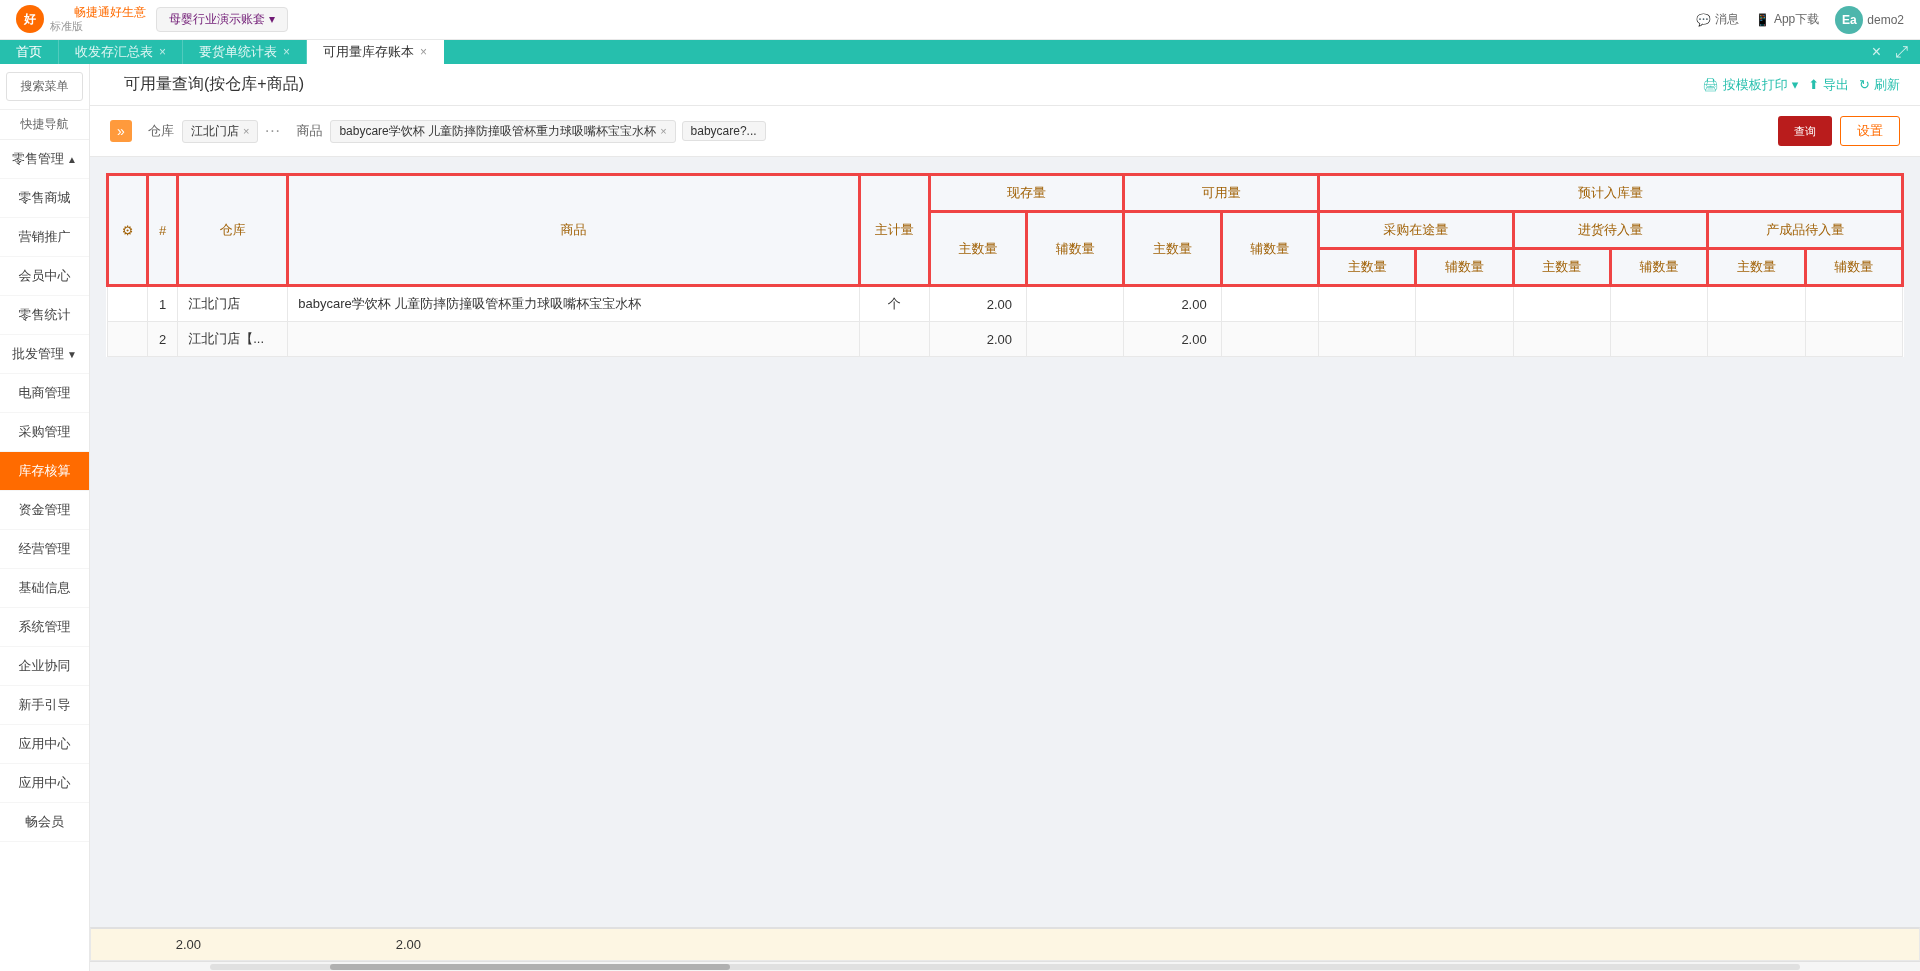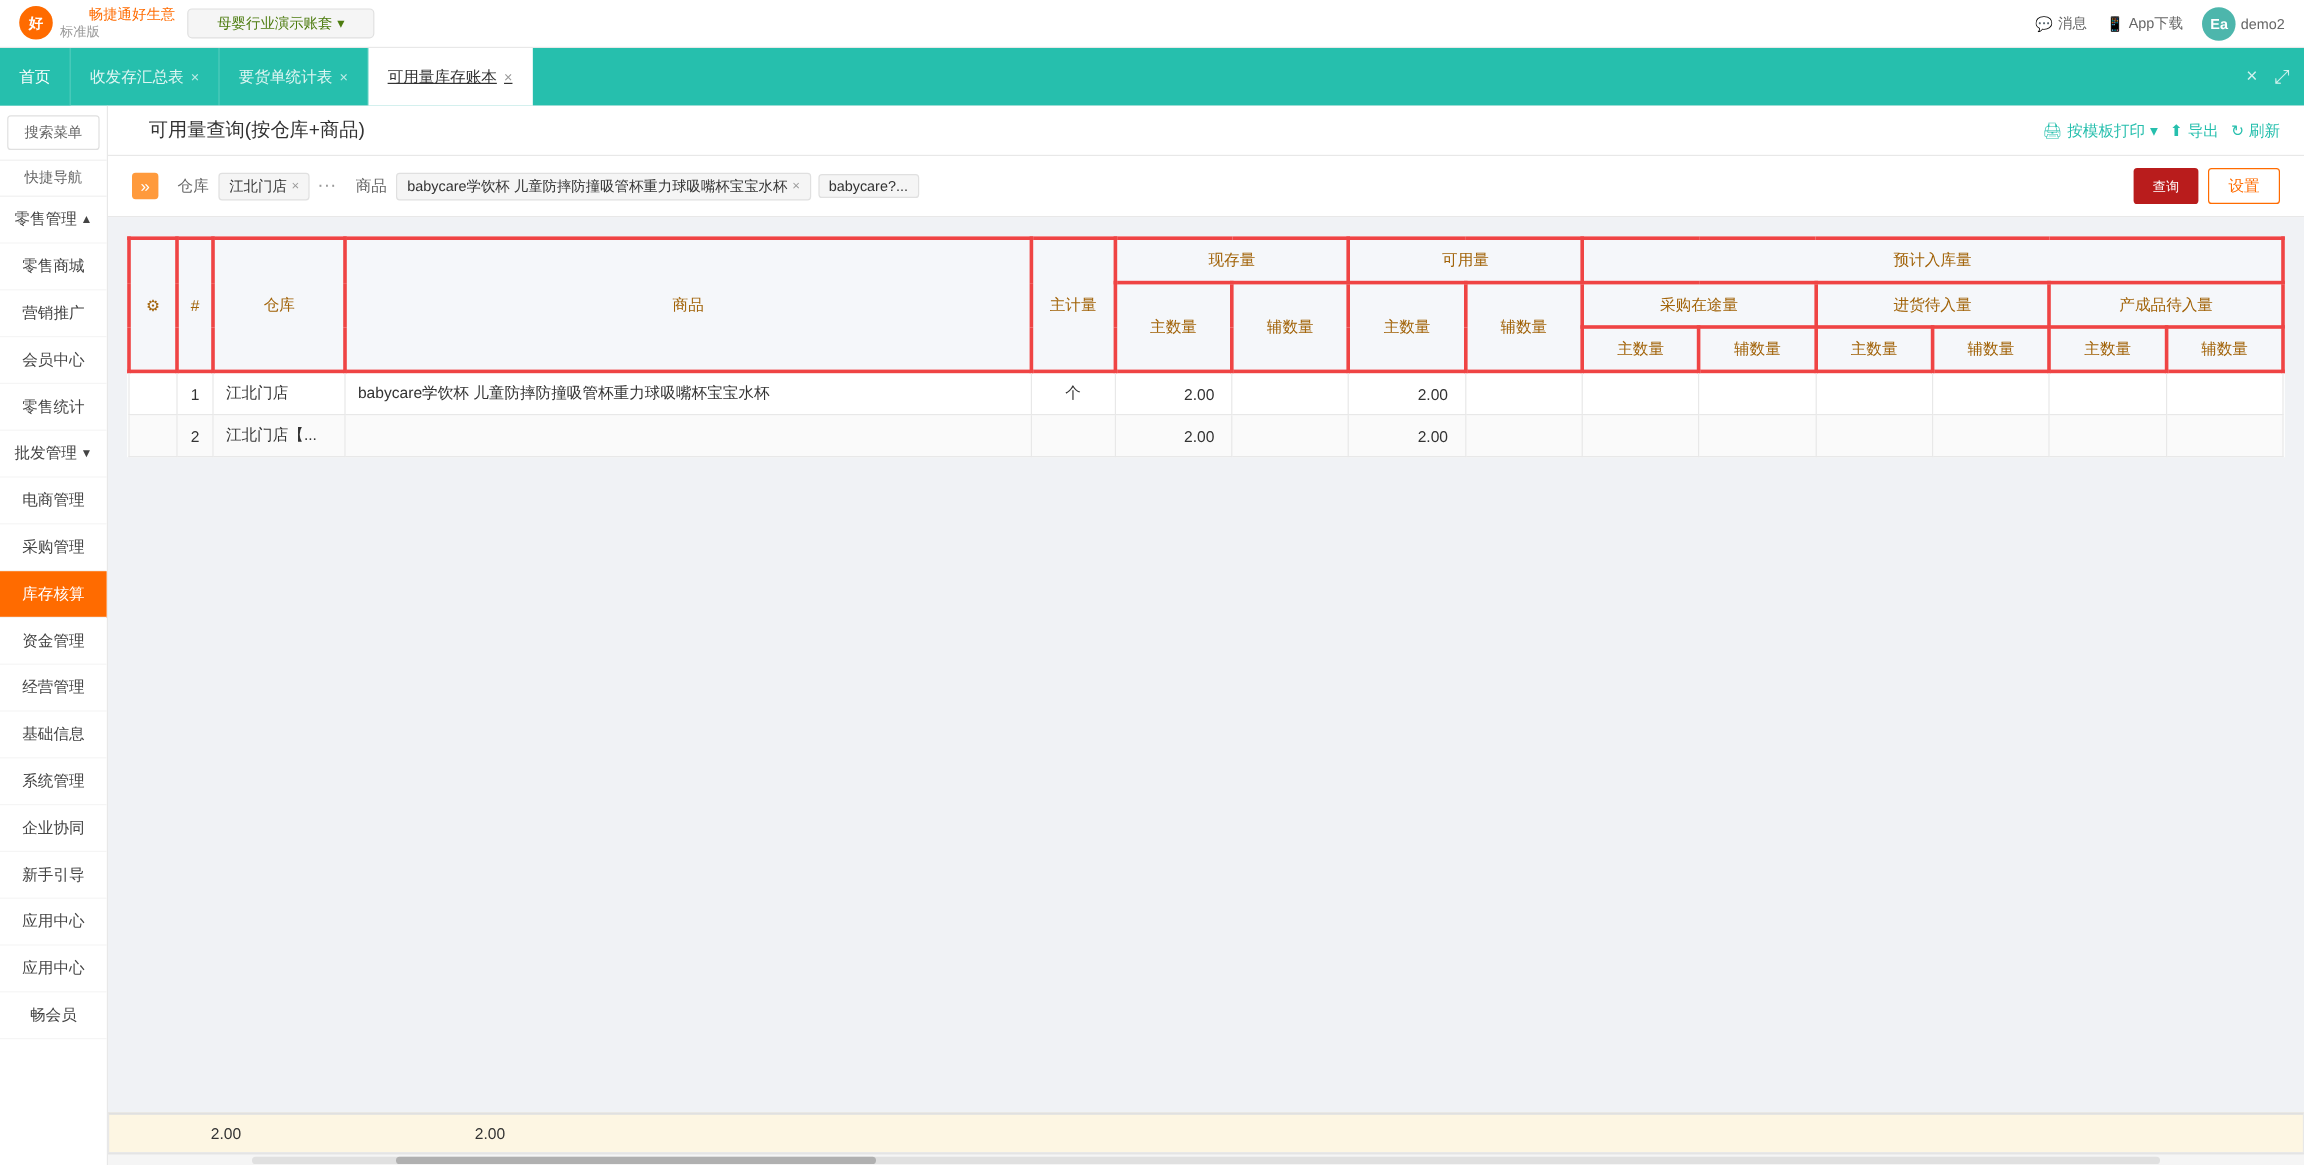--- a/index.html
+++ b/index.html
@@ -5,29 +5,29 @@
     * { box-sizing: border-box; margin: 0; padding: 0; }
     body { font-family: 'Microsoft YaHei', Arial, sans-serif; font-size: 13px; background: #f5f5f5; color: #333; display: flex; flex-direction: column; height: 971px; overflow: hidden; }
 
     
     .top-bar { background: #fff; height: 40px; display: flex; align-items: center; justify-content: space-between; padding: 0 16px; border-bottom: 1px solid #e8e8e8; flex-shrink: 0; }
     .top-bar-left { display: flex; align-items: center; gap: 10px; }
     .logo-area { display: flex; align-items: center; gap: 6px; }
     .logo-icon { width: 28px; height: 28px; background: #ff6b00; border-radius: 50%; display: flex; align-items: center; justify-content: center; color: white; font-size: 12px; font-weight: bold; }
     .logo-text { font-size: 12px; color: #ff6b00; line-height: 1.2; margin-left: 24px; }
     .brand-label { font-size: 11px; color: #999; }
-    .industry-selector { display: flex; align-items: center; gap: 4px; background: #f5f5f5; border: 1px solid #e0e0e0; border-radius: 4px; padding: 3px 24px; cursor: pointer; font-size: 12px; color: #4d7c0f; }
+    .industry-selector { display: flex; align-items: center; gap: 4px; background: #f5f5f5; border: 1px solid #e0e0e0; border-radius: 4px; padding: 3px 12px; cursor: pointer; font-size: 12px; color: #701a75; }
     .top-bar-right { display: flex; align-items: center; gap: 16px; }
     .top-bar-action { display: flex; align-items: center; gap: 4px; font-size: 12px; color: #666; cursor: pointer; }
     .user-avatar { width: 28px; height: 28px; border-radius: 50%; background: #4db6ac; display: flex; align-items: center; justify-content: center; color: white; font-size: 12px; font-weight: bold; }
 
     
-    .tab-bar { background: #26bfad; height: 48px; display: flex; align-items: stretch; flex-shrink: 0; padding-left: 0; }
+    .tab-bar { background: #26bfad; height: 24px; display: flex; align-items: stretch; flex-shrink: 0; padding-left: 0; }
     .tab-item { display: flex; align-items: center; padding: 0 16px; gap: 6px; font-size: 13px; color: rgba(255,255,255,0.85); cursor: pointer; border-right: 1px solid rgba(255,255,255,0.2); white-space: nowrap; }
-    .tab-item.active { background: #fff; color: #333; border-radius: 0; text-decoration: underline; }
+    .tab-item.active { background: #fff; color: #333; border-radius: 0; }
     .tab-item .tab-close { color: rgba(255,255,255,0.7); font-size: 12px; }
     .tab-item.active .tab-close { color: #999; }
     .tab-home { background: #26bfad; color: white; }
     .tab-bar-end { margin-left: auto; display: flex; align-items: center; padding-right: 8px; gap: 6px; }
     .tab-bar-btn { color: rgba(255,255,255,0.8); cursor: pointer; font-size: 16px; padding: 4px; }
 
     
     .main-layout { display: flex; flex: 1; overflow: hidden; }
 
     

